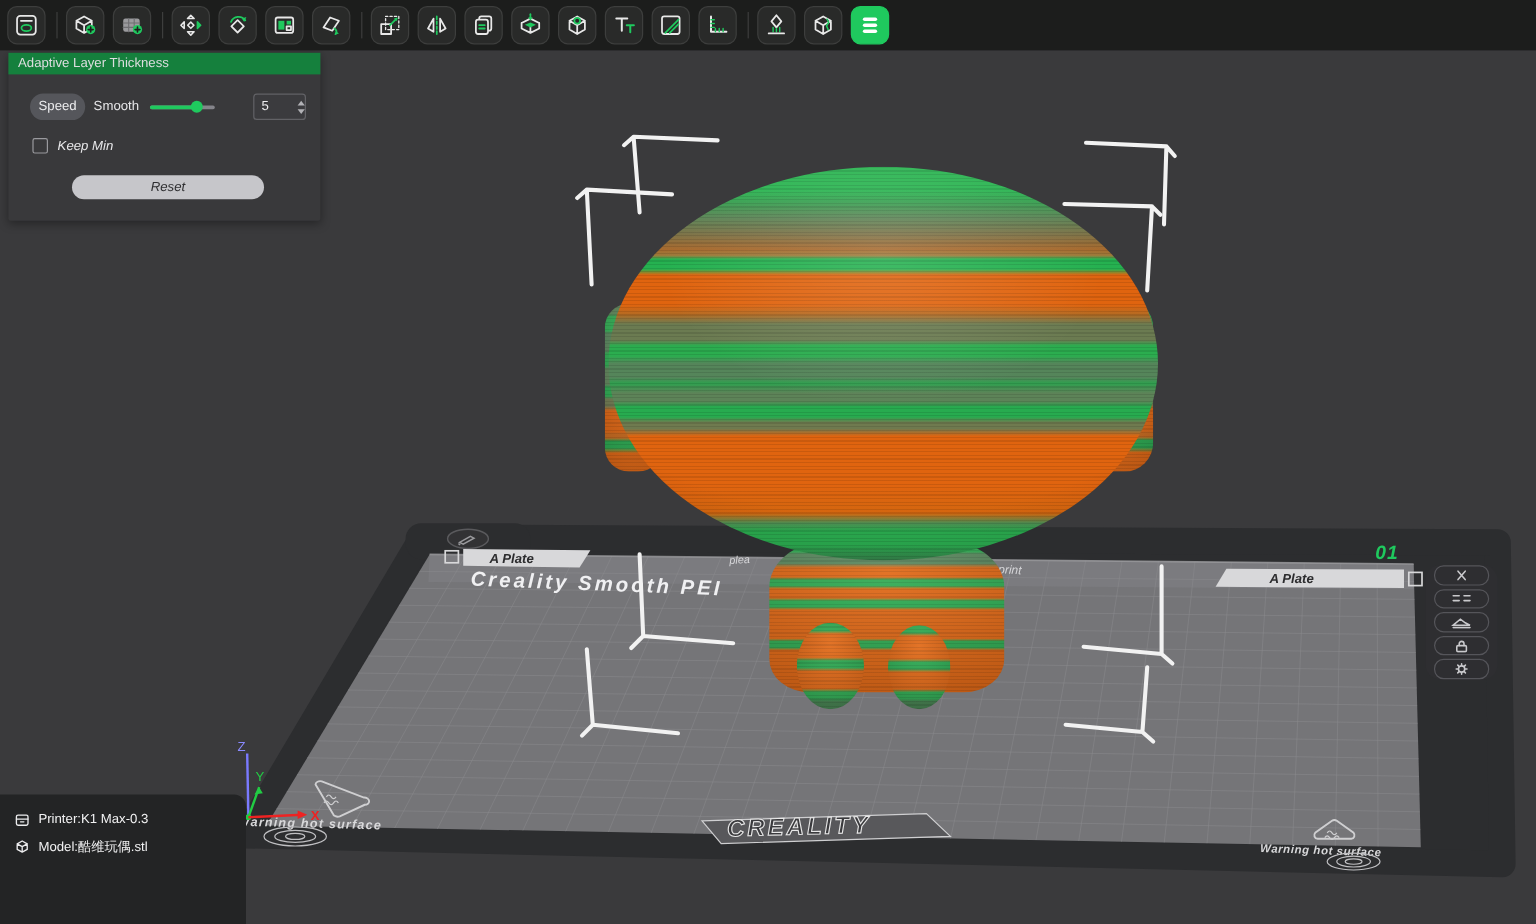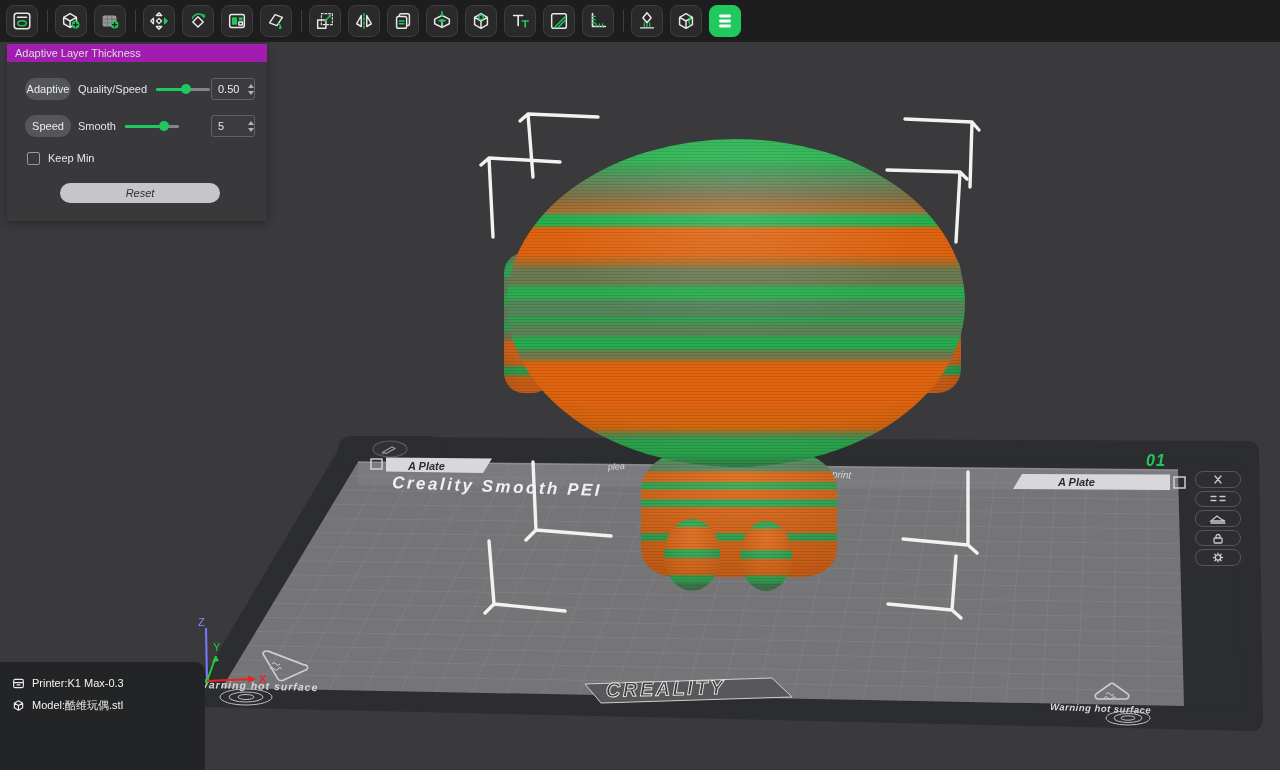--- a/index.html
+++ b/index.html
@@ -11,21 +11,21 @@
   .tbtn{width:30px;height:30px;border-radius:8px;background:#292a29;border:1px solid #3d3e3d;
     display:flex;align-items:center;justify-content:center;margin-right:7px;flex:0 0 auto;}
   .tbtn.active{background:#1fc95e;border-color:#1fc95e;}
   .tsep{width:1px;height:22px;background:#3d3e3d;margin:0 7px 0 2px;flex:0 0 auto;}
   .tbtn svg{width:22px;height:22px;}
   .tbtn svg *{stroke-linecap:round;stroke-linejoin:round;}
 
   
   #adaptive-panel{position:absolute;left:7px;top:44px;width:260px;background:#39393b;
     border-radius:2px;z-index:40;box-shadow:0 2px 8px rgba(0,0,0,.35);}
-  #adaptive-header{height:18px;background:#a21caf;color:#dddddf;font-size:11px;
+  #adaptive-header{height:18px;background:#15803d;color:#dddddf;font-size:11px;
     line-height:18px;padding:0 8px;}
   #adaptive-body{padding:16px 12px 16px 18px;}
   .ap-row{display:flex;align-items:center;margin-bottom:15px;}
   .pill{width:46px;height:22px;border-radius:11px;background:#55565b;color:#ececee;
     font-size:11px;display:flex;align-items:center;justify-content:center;flex:0 0 auto;}
   .ap-label{color:#e6e6e8;font-size:11px;margin-left:7px;}
   .slider{position:relative;width:54px;height:10px;margin-left:9px;flex:0 0 auto;}
   .slider .track{position:absolute;left:0;top:4px;width:100%;height:3px;background:#84848a;border-radius:2px;}
   .slider .fill{position:absolute;left:0;top:4px;height:3px;background:#1fc95e;border-radius:2px;}
   .slider .knob{position:absolute;top:0;width:10px;height:10px;border-radius:50%;background:#1fc95e;}
@@ -33,21 +33,21 @@
   .row-radius  .fill{width:73%;} .row-radius  .knob{left:calc(73% - 5px);}
   .spin{margin-left:auto;width:44px;height:22px;border:1px solid #626266;border-radius:3px;
     background:#3b3b3e;display:flex;align-items:center;box-sizing:border-box;}
   .spin input{width:26px;border:none;background:transparent;color:#ececee;font-size:11px;
     padding-left:6px;font-family:inherit;outline:none;}
   .spin .arrows{display:flex;flex-direction:column;gap:3px;margin-left:2px;}
   .arr-up{width:0;height:0;border-left:3px solid transparent;border-right:3px solid transparent;
     border-bottom:4px solid #b2b2b6;}
   .arr-dn{width:0;height:0;border-left:3px solid transparent;border-right:3px solid transparent;
     border-top:4px solid #b2b2b6;}
-  .ck-row{display:flex;margin:2px 0 0 2px;}
+  .ck-row{display:flex;align-items:center;margin:2px 0 0 2px;font-style:italic;}
   .ckbox{width:11px;height:11px;border:1px solid #9a9a9e;border-radius:2px;background:transparent;}
   .ck-label{color:#e8e8ea;font-size:11px;margin-left:8px;}
   #reset-btn{margin:18px auto 2px;width:160px;height:20px;border-radius:10px;background:#c6c6ca;
     color:#2f2f31;font-size:11px;display:flex;align-items:center;justify-content:center;font-style:italic;}
 
   
   #scene,#overlay{position:absolute;left:0;top:0;width:1280px;height:770px;z-index:5;}
   #overlay{z-index:20;pointer-events:none;}
   #plate-grid line{stroke:#8a8a8d;stroke-width:0.8;opacity:0.55;}
   .bracket{stroke:#f2f2f2;stroke-width:3.4;fill:none;stroke-linecap:round;stroke-linejoin:round;}
@@ -403,36 +403,20 @@
       <rect x="5.5" y="5" width="13" height="3.2" rx="1.6" fill="#fff"></rect>
       <rect x="5.5" y="10.4" width="13" height="3.2" rx="1.6" fill="#fff"></rect>
       <rect x="5.5" y="15.8" width="13" height="3.2" rx="1.6" fill="#fff"></rect>
       </svg>
   </div>
 </div>
 
 <div id="adaptive-panel">
   <div id="adaptive-header">Adaptive Layer Thickness</div>
   <div id="adaptive-body">
-    <div class="ap-row row-quality">
-      <div class="pill">Adaptive</div>
-      <div class="ap-label">Quality/Speed</div>
-      <div class="slider">
-        <div class="track"></div>
-          <div class="fill"></div>
-          <div class="knob"></div>
-      </div>
-      <div class="spin">
-        <input value="0.50" style="">
-        <div class="arrows">
-            <div class="arr-up"></div>
-          <div class="arr-dn"></div>
-          </div>
-      </div>
-    </div>
     <div class="ap-row row-radius">
       <div class="pill">Speed</div>
       <div class="ap-label">Smooth</div>
       <div class="slider">
         <div class="track"></div>
           <div class="fill"></div>
           <div class="knob"></div>
       </div>
       <div class="spin">
         <input value="5" style="">

